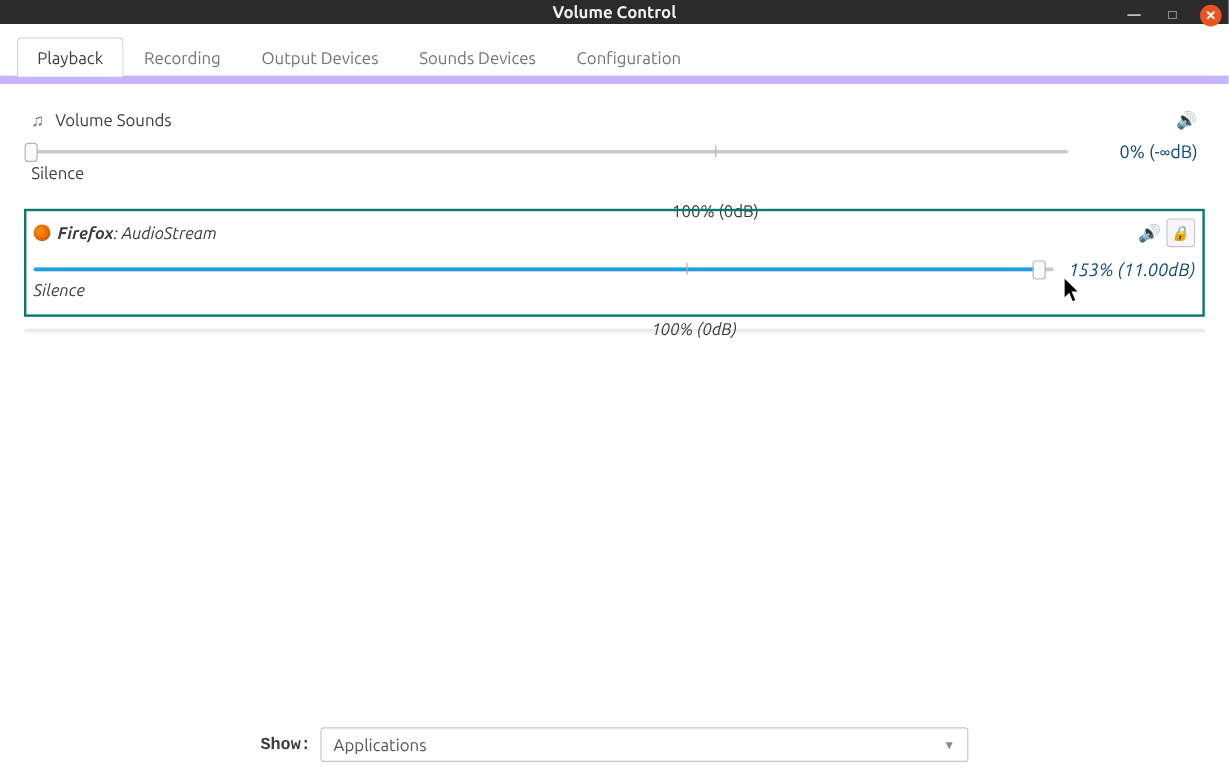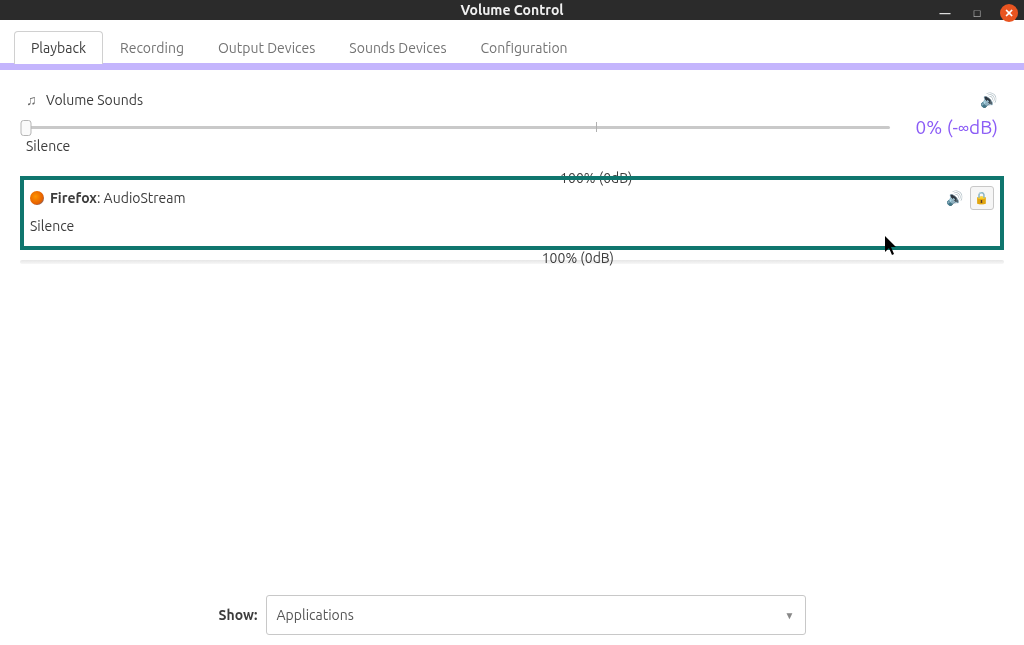--- a/index.html
+++ b/index.html
@@ -68,21 +68,22 @@
     color: #3c3c3c;
   }
   .content {
     padding: 16px 20px 0 20px;
   }
   .stream {
     margin-bottom: 10px;
     padding: 6px 6px 8px 6px;
   }
   .stream.highlight {
-    border: 4px solid #0f766e;
+    border: 2px solid #0f766e;
+    font-style: italic;
   }
   .stream-header {
     display: flex;
     align-items: center;
     justify-content: space-between;
     margin-bottom: 8px;
   }
   .stream-title {
     display: flex;
     align-items: center;
@@ -149,22 +150,22 @@
   .tick-100 {
     position: absolute;
     top: 5px;
     width: 1px;
     height: 10px;
     background: #b0b0b0;
   }
   .value-label {
     min-width: 96px;
     text-align: right;
-    font-size: 19px;
-    color: #8b5cf6;
+    font-size: 15px;
+    color: #0c4a6e;
   }
   .cap-silence { position: absolute; left: 0; }
   .cap-100 { position: absolute; transform: translateX(-50%); margin-top: 32px; }
   .cap-row { position: relative; height: 20px; flex: 1; }
   .cap-row-wrap {
     display: flex;
     gap: 12px;
     justify-content: flex-end;
   }
   .cap-spacer { min-width: 96px; }
@@ -176,24 +177,24 @@
   }
   .bottom-bar {
     position: absolute;
     left: 0; right: 0; bottom: 10px;
     display: flex;
     align-items: center;
     justify-content: center;
     gap: 8px;
     padding: 0 20px;
   }
-  .show-label { font-weight: bold; }
+  .show-label { font-weight: bold; font-family: Liberation Mono, monospace; }
   .combo {
     flex: 0 0 540px;
-    height: 40px;
+    height: 29px;
     border: 1px solid #c8c8c8;
     border-radius: 3px;
     display: flex;
     align-items: center;
     justify-content: space-between;
     padding: 0 10px;
     color: #555;
     background: #fff;
   }
   .combo .arrow { color: #888; font-size: 10px; }
@@ -273,20 +274,29 @@
           <span class="bold">Firefox</span><span>: </span><span>AudioStream</span>
         </span>
       </div>
       <div class="stream-icons">
         <span class="mute-icon">🔊</span>
         <span class="lock-btn">
             <span>🔒</span>
           </span>
       </div>
     </div>
+    <div class="slider-row">
+      <div class="slider-track">
+        <div class="track-bg"></div>
+        <div class="track-fill" style="width:98.5%"></div>
+        <div class="tick-100" style="left:64%"></div>
+        <div class="thumb" style="left:98.5%"></div>
+      </div>
+      <div class="value-label">153% (11.00dB)</div>
+    </div>
     <div class="cap-row-wrap">
       <div class="cap-row">
         <span class="cap-silence">Silence</span>
         <span class="cap-100" style="left:64%">100% (0dB)</span>
       </div>
       <div class="cap-spacer"></div>
     </div>
     <div class="cursor" style="left: calc(98.5% - 100px); top: 56px;">
       <svg width="14" height="20" viewBox="0 0 14 20">
         <path d="M0 0 L0 16 L4 12 L7 19 L9 18 L6 11 L11 11 Z" fill="#000"></path>

